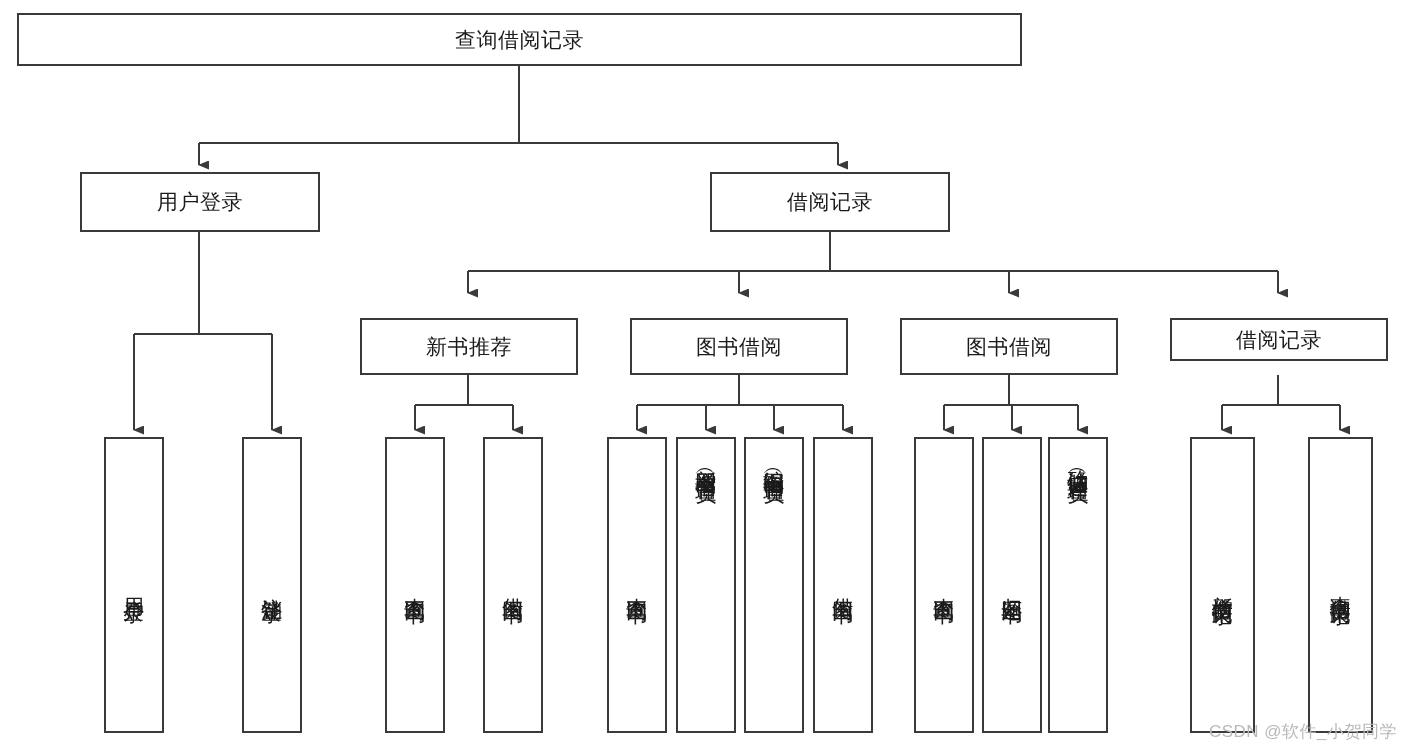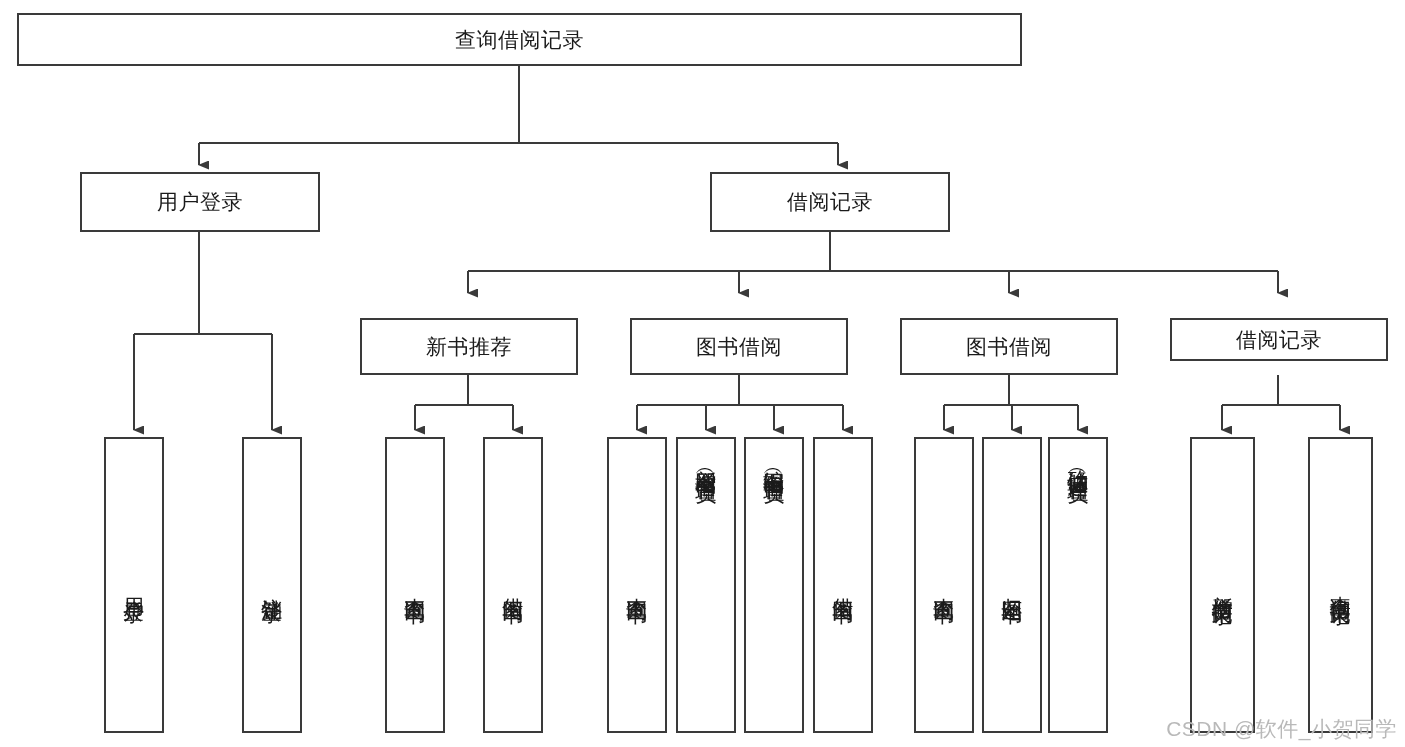--- a/index.html
+++ b/index.html
@@ -57,21 +57,21 @@
     white-space: nowrap;
   }
   .node.vert.midset {
     align-items: center;
     padding-top: 0;
   }
   #watermark {
     position: absolute;
     right: 8px;
     bottom: 4px;
-    font-size: 21px;
+    font-size: 17px;
     color: #b9b9b9;
     letter-spacing: 0.5px;
     white-space: nowrap;
     pointer-events: none;
     margin-top: 24px;
   }
 </style>
 </head>
 <body>
 

